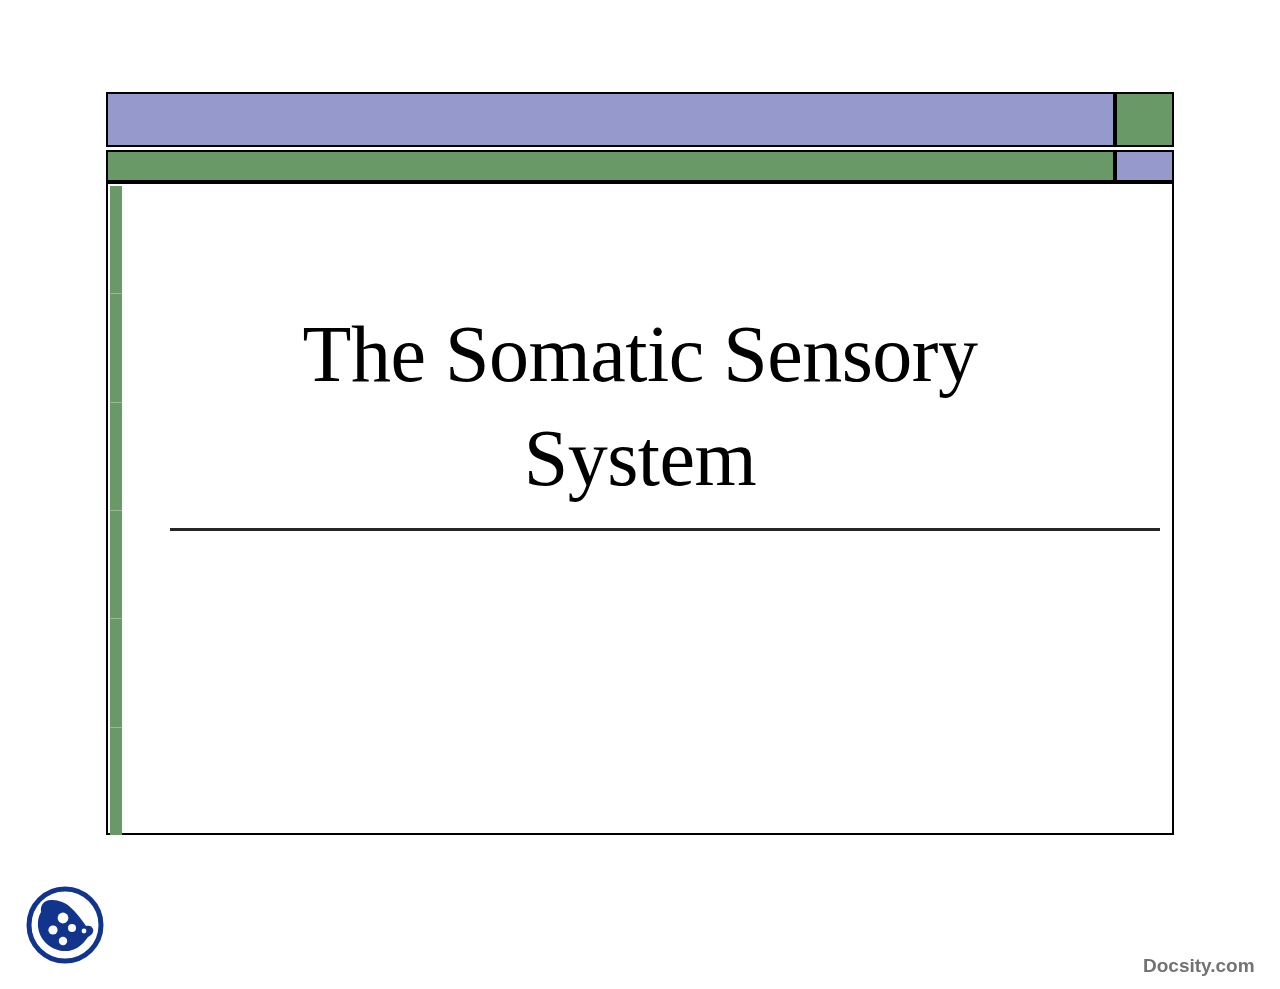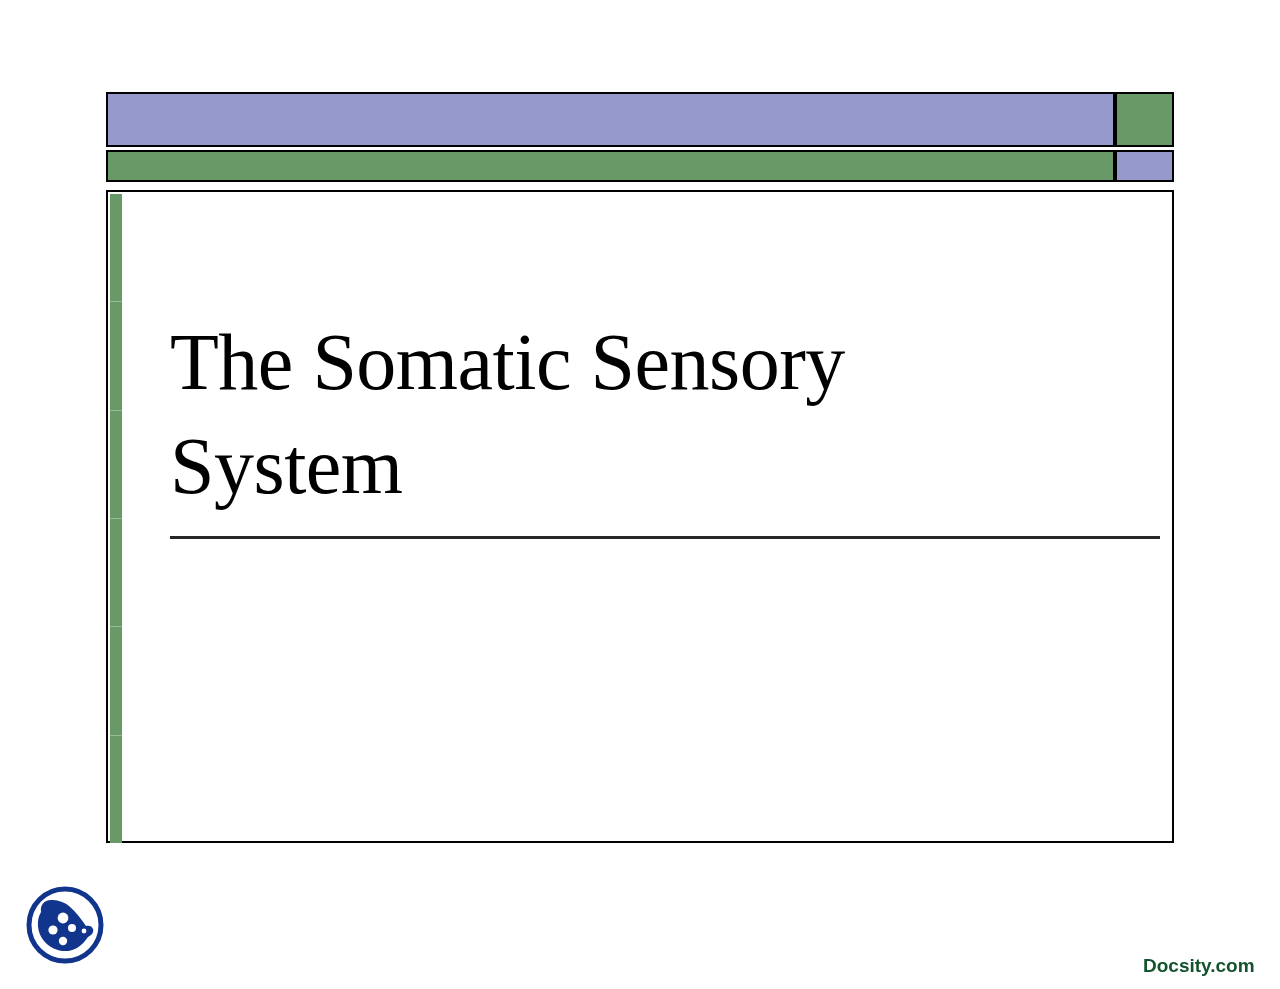--- a/index.html
+++ b/index.html
@@ -66,26 +66,27 @@
     height: 32px;
     background: #9699cc;
     border: 2px solid #000000;
     box-sizing: border-box;
   }
 
   
   #content-body {
     position: absolute;
     left: 0px;
-    top: 98px;
+    top: 90px;
     width: 1068px;
     height: 653px;
     background: #ffffff;
     border: 2px solid #000000;
     box-sizing: border-box;
+    text-align: center;
   }
 
   
   #side-strip {
     position: absolute;
     left: 2px;
     top: 2px;
     width: 12px;
     height: 649px;
     background: #699966;
@@ -131,21 +132,21 @@
     width: 82px;
     height: 82px;
   }
   #brand-text {
     position: absolute;
     left: 1143px;
     top: 955px;
     font-family: "Liberation Sans", sans-serif;
     font-size: 19px;
     font-weight: bold;
-    color: #14532d;
+    color: #737373;
     letter-spacing: 0px;
     white-space: nowrap;
   }
 </style>
 </head>
 <body>
 
 <div id="slide">
 
   <div id="banner-purple"></div>

